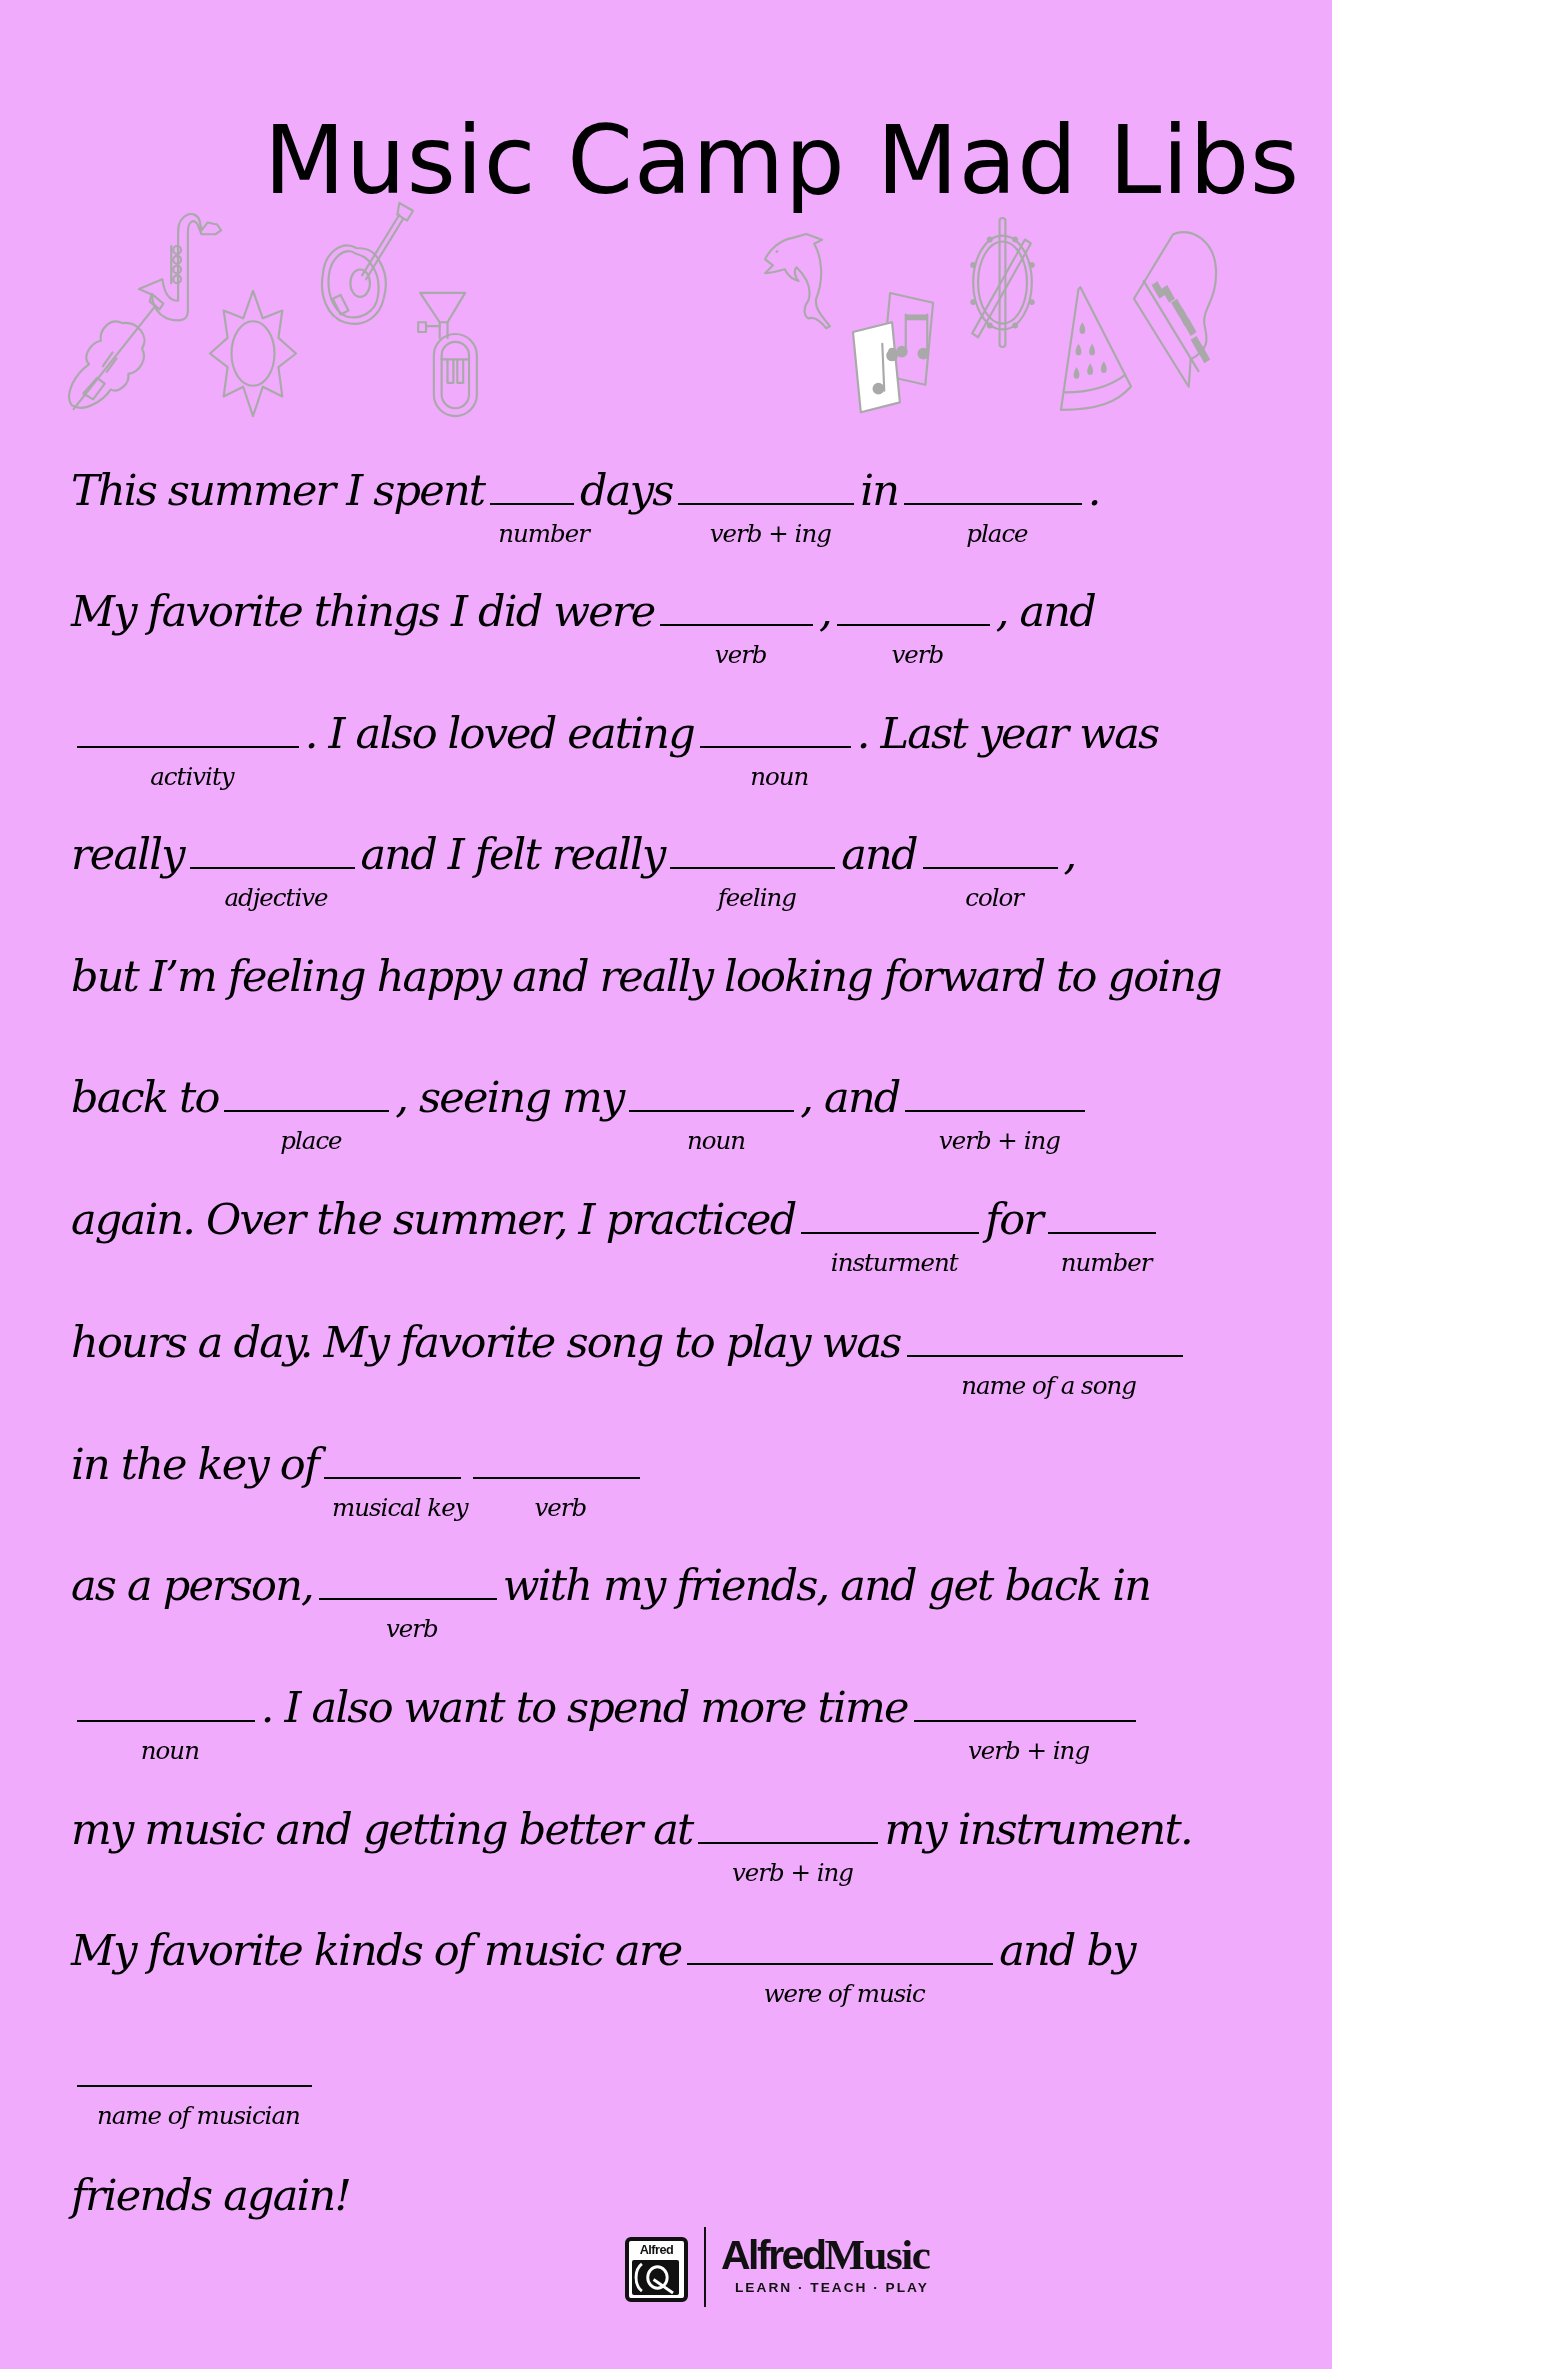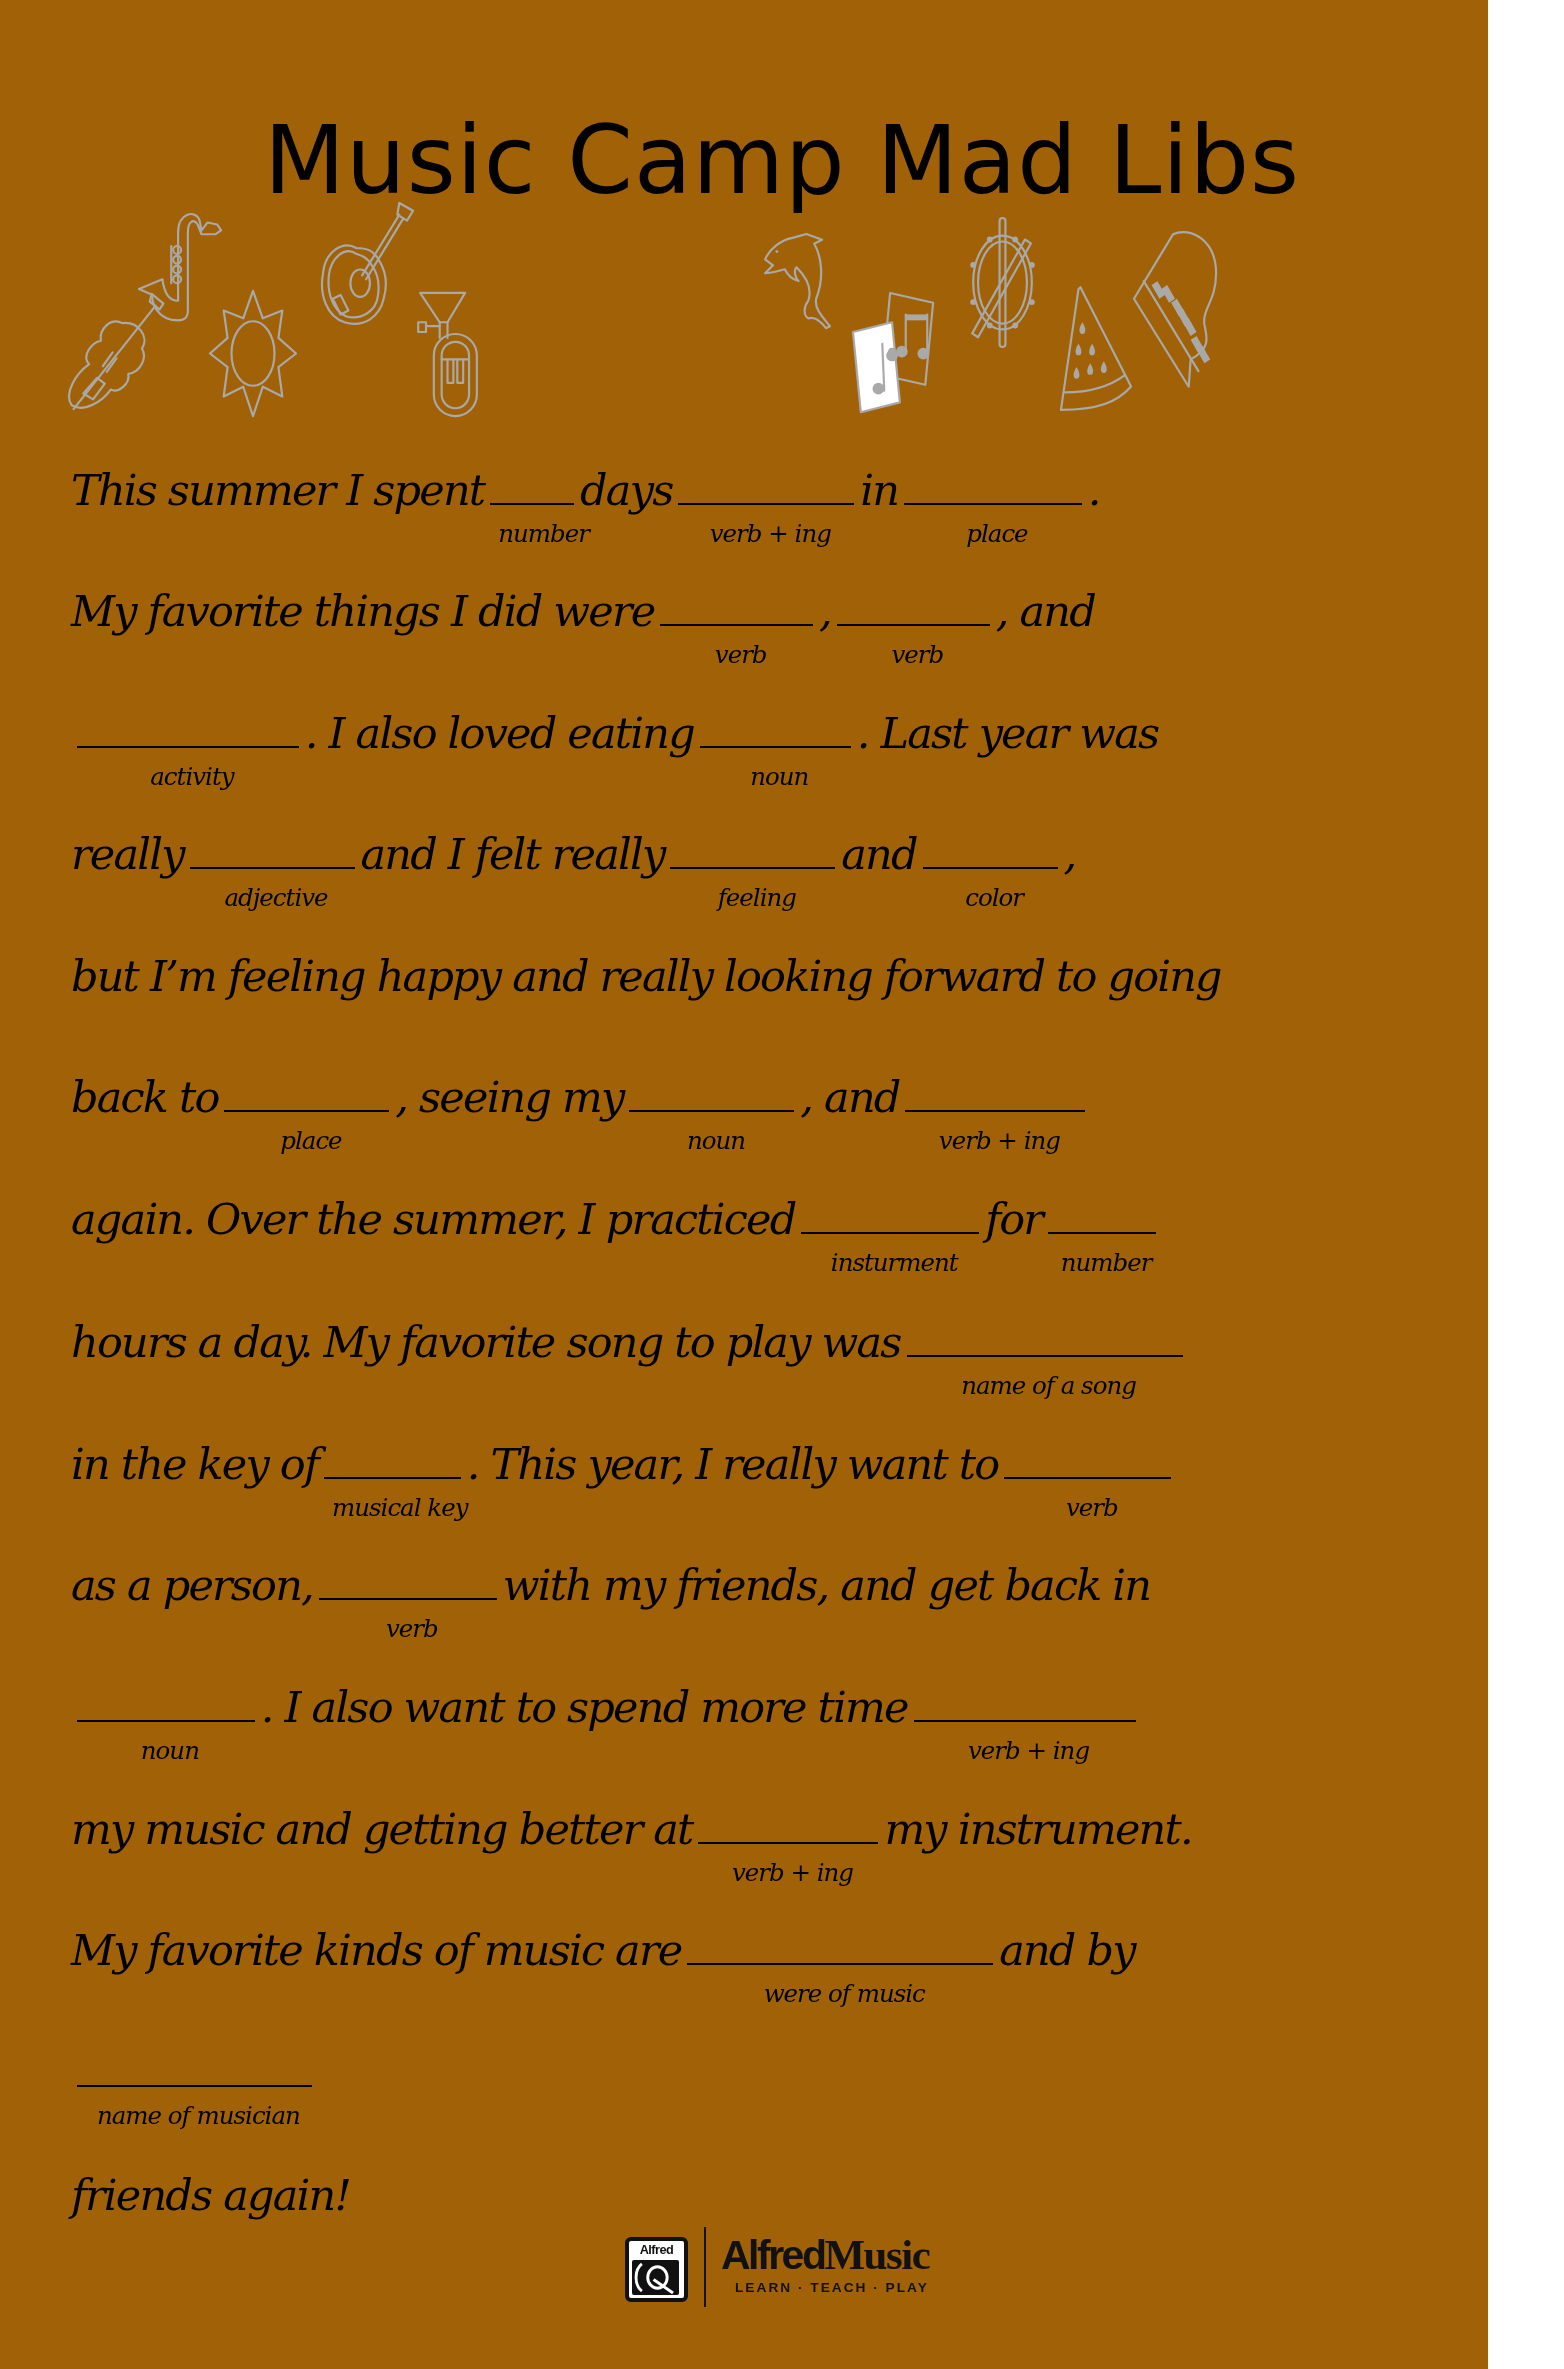--- a/index.html
+++ b/index.html
@@ -1,17 +1,17 @@
 <!DOCTYPE html>
 <html><head>
   <meta charset="utf-8">
   <style>
     html, body { margin: 0; padding: 0; background: #ffffff; }
     body { width: 1564px; height: 2369px; position: relative; overflow: hidden; color: #000; }
-    .page { position: absolute; left: 0; top: 0; width: 1488px; height: 2369px; background: #a16207; }
+    .page { position: absolute; left: 0; top: 0; width: 1332px; height: 2369px; background: #f0abfc; }
     .title {
       position: absolute; left: 0; top: 51px; width: 1564px; text-align: center;
       font-family: "DejaVu Sans", sans-serif; font-size: 94px; font-weight: 400;
       letter-spacing: 1px; line-height: 1;
     }
     .icons { position: absolute; left: 0; top: 191px; width: 1564px; height: 245px; }
     .icon { position: absolute; }
     .icon svg { width: 100%; height: 100%; overflow: visible; }
     .icon svg * { stroke: #a9a9a9; stroke-width: 2.2; fill: none; stroke-linecap: round; stroke-linejoin: round; }
     .icon svg .fill { fill: #a9a9a9; stroke: none; }
@@ -185,21 +185,21 @@
 
   <div id="story">
       <div class="line" style="top: 461px;"><span class="seg">This summer I spent</span><span class="blank" style="width: 84px;"><span class="hint">number</span></span><span class="seg">days</span><span class="blank" style="width: 176px;"><span class="hint">verb + ing</span></span><span class="seg">in</span><span class="blank" style="width: 178px;"><span class="hint">place</span></span><span class="seg">.</span></div>
       <div class="line" style="top: 582px;"><span class="seg">My favorite things I did were</span><span class="blank" style="width: 153px;"><span class="hint">verb</span></span><span class="seg">,</span><span class="blank" style="width: 153px;"><span class="hint">verb</span></span><span class="seg">, and</span></div>
       <div class="line" style="top: 704px;"><span class="blank" style="width: 222px;"><span class="hint">activity</span></span><span class="seg">. I also loved eating</span><span class="blank" style="width: 151px;"><span class="hint">noun</span></span><span class="seg">. Last year was</span></div>
       <div class="line" style="top: 825px;"><span class="seg">really</span><span class="blank" style="width: 165px;"><span class="hint">adjective</span></span><span class="seg">and I felt really</span><span class="blank" style="width: 165px;"><span class="hint">feeling</span></span><span class="seg">and</span><span class="blank" style="width: 135px;"><span class="hint">color</span></span><span class="seg">,</span></div>
       <div class="line" style="top: 947px;"><span class="seg">but I’m feeling happy and really looking forward to going</span></div>
       <div class="line" style="top: 1068px;"><span class="seg">back to</span><span class="blank" style="width: 165px;"><span class="hint">place</span></span><span class="seg">, seeing my</span><span class="blank" style="width: 165px;"><span class="hint">noun</span></span><span class="seg">, and</span><span class="blank" style="width: 180px;"><span class="hint">verb + ing</span></span></div>
       <div class="line" style="top: 1190px;"><span class="seg">again. Over the summer, I practiced</span><span class="blank" style="width: 178px;"><span class="hint">insturment</span></span><span class="seg">for</span><span class="blank" style="width: 108px;"><span class="hint">number</span></span></div>
       <div class="line" style="top: 1313px;"><span class="seg">hours a day. My favorite song to play was</span><span class="blank" style="width: 276px;"><span class="hint">name of a song</span></span></div>
-      <div class="line" style="top: 1435px;"><span class="seg">in the key of</span><span class="blank" style="width: 137px;"><span class="hint">musical key</span></span><span class="seg">. This year, I really want to</span><span class="blank" style="width: 167px;"><span class="hint">verb</span></span></div>
+      <div class="line" style="top: 1435px;"><span class="seg">in the key of</span><span class="blank" style="width: 137px;"><span class="hint">musical key</span></span><span class="blank" style="width: 167px;"><span class="hint">verb</span></span></div>
       <div class="line" style="top: 1556px;"><span class="seg">as a person,</span><span class="blank" style="width: 178px;"><span class="hint">verb</span></span><span class="seg">with my friends, and get back in</span></div>
       <div class="line" style="top: 1678px;"><span class="blank" style="width: 178px;"><span class="hint">noun</span></span><span class="seg">. I also want to spend more time</span><span class="blank" style="width: 222px;"><span class="hint">verb + ing</span></span></div>
       <div class="line" style="top: 1800px;"><span class="seg">my music and getting better at</span><span class="blank" style="width: 180px;"><span class="hint">verb + ing</span></span><span class="seg">my instrument.</span></div>
       <div class="line" style="top: 1921px;"><span class="seg">My favorite kinds of music are</span><span class="blank" style="width: 306px;"><span class="hint">were of music</span></span><span class="seg">and by</span></div>
       <div class="line" style="top: 2043px;"><span class="blank" style="width: 235px;"><span class="hint">name of musician</span></span></div>
       <div class="line" style="top: 2166px;"><span class="seg">friends again!</span></div>
     </div>
 
   <div class="logo">
     <div class="logo-box">

